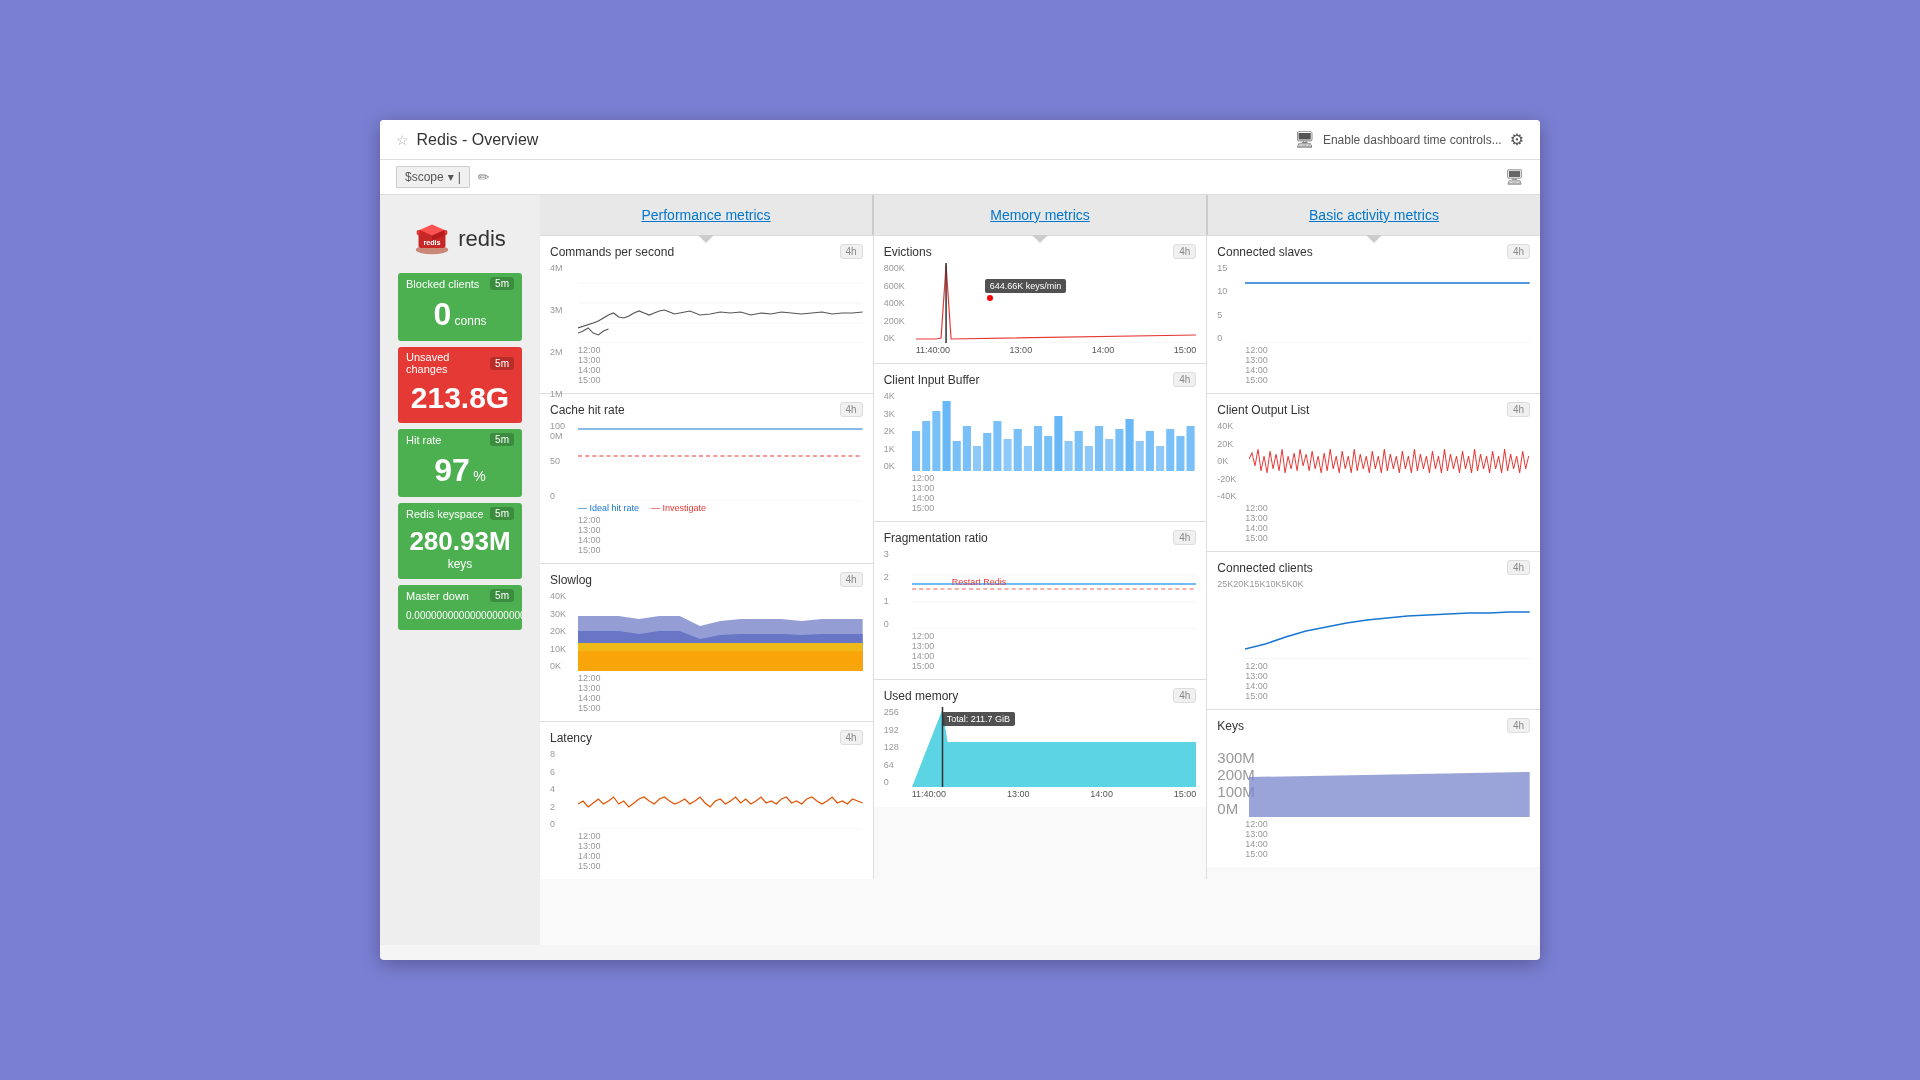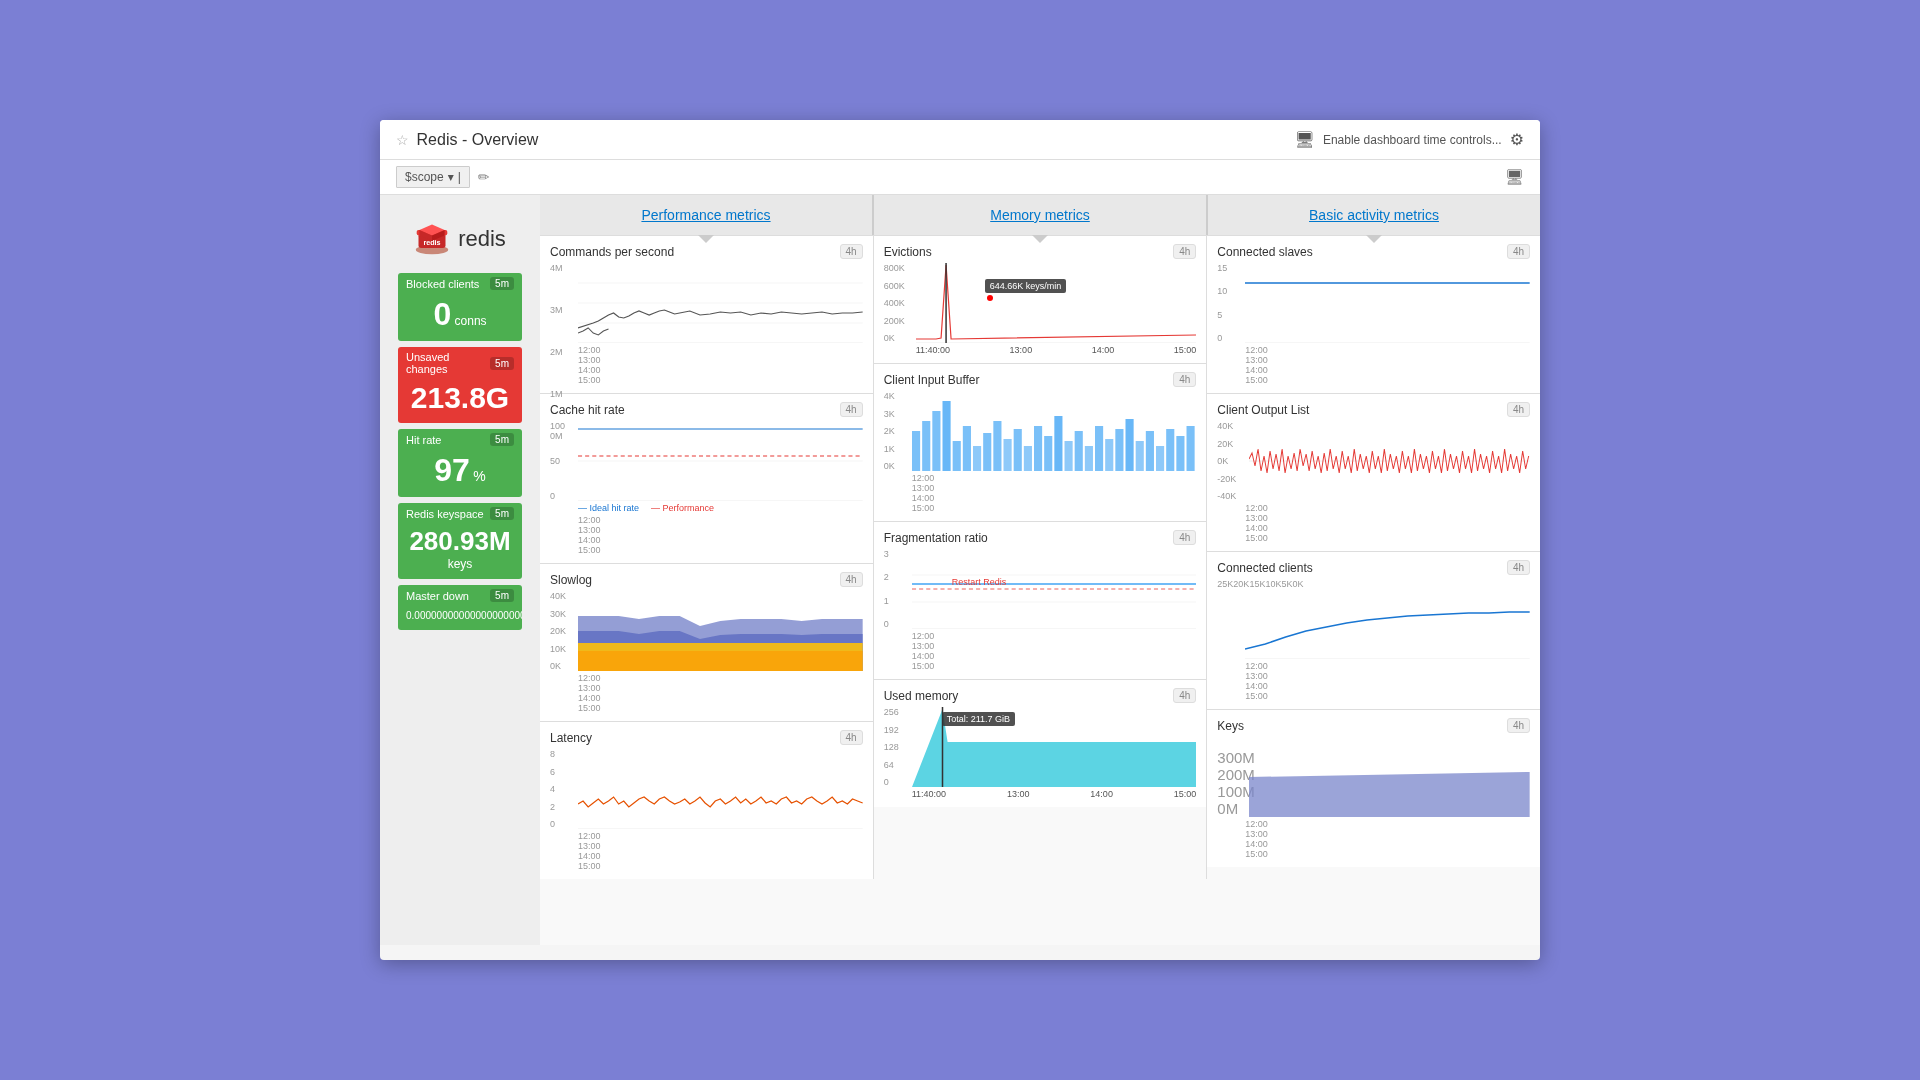--- a/index.html
+++ b/index.html
@@ -366,21 +366,21 @@
                   <line x1="0" y1="40" x2="280" y2="40" stroke="#eee" stroke-width="0.5"></line>
 
                   <line x1="0" y1="8" x2="280" y2="8" stroke="#1976D2" stroke-width="1.2"></line>
 
                   <line x1="0" y1="35" x2="280" y2="35" stroke="#e53935" stroke-width="1" stroke-dasharray="4,3"></line>
                 </svg>
               </div>
             </div>
             <div style="display:flex; gap:12px; padding-left:28px; margin-top:2px;">
               <span style="font-size:9px; color:#1976D2;">— Ideal hit rate</span>
-              <span style="font-size:9px; color:#e53935;">— Performance</span>
+              <span style="font-size:9px; color:#e53935;">— Investigate</span>
             </div>
             <div class="x-labels">
               <span>12:00</span>
               <span>13:00</span>
               <span>14:00</span>
               <span>15:00</span>
             </div>
           </div>
 
           <div class="chart-panel">

